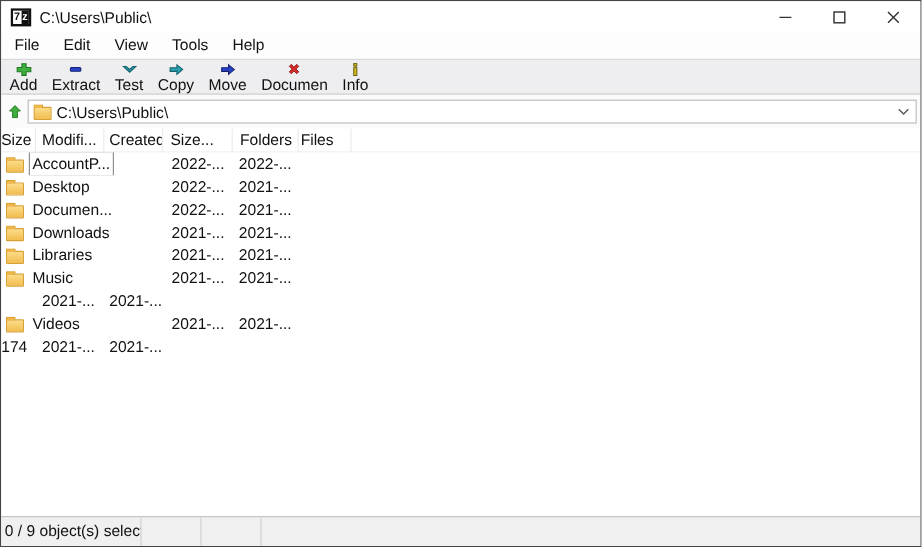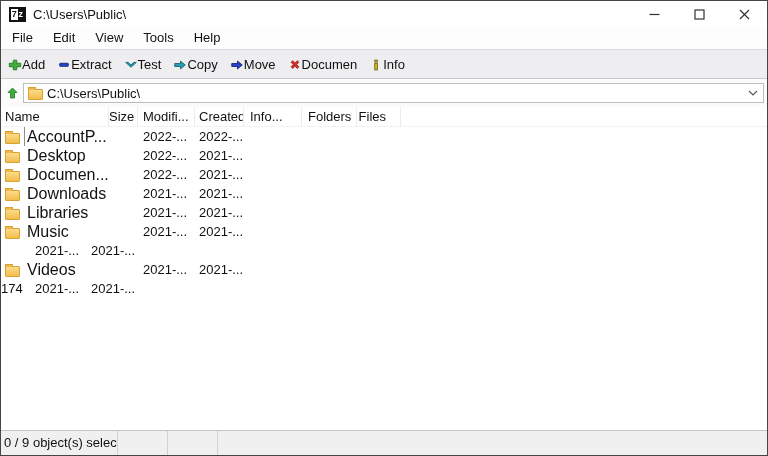--- a/index.html
+++ b/index.html
@@ -15,21 +15,21 @@
   .win-controls { margin-left:auto; display:flex; height:26px; flex:none; }
   .win-btn { width:45px; height:26px; display:flex; align-items:center; justify-content:center; cursor:default; }
   .win-btn svg { display:block; }
 
   
   .menubar { height:22px; background:#fdfdfd; display:flex; align-items:center; padding-left:1px; flex:none; }
   .menu-item { font-size:13px; color:#111; padding:0 10px; height:22px; line-height:22px; }
 
   
   .toolbar { height:30px; background:#eeeef0; border-top:1px solid #d9d9d9; border-bottom:1px solid #c9c9c9; display:flex; align-items:stretch; padding-left:1px; flex:none; }
-  .tb-btn { display:flex; flex-direction:row; align-items:center; justify-content:flex-start; padding:2px 6px 0 6px; }
+  .tb-btn { display:flex; flex-direction:column; align-items:center; justify-content:flex-start; padding:2px 6px 0 6px; }
   .tb-btn svg { width:14px; height:12px; display:block; }
   .tb-label { font-size:13px; color:#111; line-height:14px; margin-top:0px; white-space:nowrap; }
 
   
   .addressbar { height:28px; background:#fbfbfb; display:flex; align-items:center; padding:0 3px; flex:none; }
   .up-btn { width:16px; height:18px; display:flex; align-items:center; justify-content:center; flex:none; }
   .combo { flex:1; height:20px; margin-left:3px; background:#ffffff; border:1px solid #bdbdbd; display:flex; align-items:center; padding:0 2px 0 3px; }
   .combo-folder { flex:none; margin-right:5px; }
   .combo-path { font-size:13px; color:#111; white-space:nowrap; flex:1; }
   .combo-chevron { flex:none; margin-right:3px; }
@@ -42,21 +42,21 @@
   .cell { font-size:13px; color:#111; white-space:nowrap; overflow:hidden; height:19px; line-height:19px; }
 
   .col-name     { width:108px; padding-left:3px; display:flex; align-items:center; }
   .col-size     { width:29px;  text-align:center; padding-right:18px; }
   .col-modified { width:57px;  padding-left:5px; }
   .col-created  { width:49px;  padding-left:4px; }
   .col-comment  { width:58px;  padding-left:6px; }
   .col-folders  { width:55px;  padding-left:6px; }
   .col-files    { width:44px;  text-align:right; padding-right:14px; }
 
-  .name-text { font-size:16px; padding:0 2px; border:1px solid transparent; }
+  .name-text { font-size:13px; padding:0 2px; border:1px solid transparent; }
   .row.focused .name-text { border:1px solid #8f8f8f; }
 
   .ficon { position:relative; display:inline-block; flex:none; }
   .ficon.folder { width:15px; height:11px; margin:3px 4px 0 1px; background:linear-gradient(#fbdc8a,#f2bd4e); border:1px solid #d9a032; border-radius:1px; }
   .ficon.folder::before { content:""; position:absolute; top:-3px; left:-1px; width:6px; height:2px; background:#f0b84a; border:1px solid #d9a032; border-bottom:none; border-radius:1px 1px 0 0; }
   .ficon.file { width:11px; height:14px; margin:0 7px 0 3px; background:#fdfdfd; border:1px solid #a9aeb5; }
   .ficon.file::before { content:""; position:absolute; right:-1px; top:-1px; border-style:solid; border-width:0 4px 4px 0; border-color:transparent #fff #c9cdd3 transparent; }
   .ficon.file::after { content:""; position:absolute; left:-3px; bottom:-2px; width:6px; height:6px; background:#878d96; border-radius:50%; box-shadow:inset 0 0 0 1.5px #b9bec6; }
 
   
@@ -160,25 +160,24 @@
       <span class="ficon folder combo-folder"></span>
       <span class="combo-path">C:\Users\Public\</span>
       <svg class="combo-chevron" width="10" height="6">
           <path d="M1 1 L5 5 L9 1" fill="none" stroke="#555" stroke-width="1.1"></path>
         </svg>
     </div>
   </div>
 
   <div class="list-area">
     <div class="hdr-row">
-      <div class="hdr-cell col-name" style="padding-left:4px;">Name</div>
       <div class="hdr-cell col-size">Size</div>
       <div class="hdr-cell col-modified">Modifi...</div>
       <div class="hdr-cell col-created">Created</div>
-      <div class="hdr-cell col-comment">Info...</div>
+      <div class="hdr-cell col-comment">Size...</div>
       <div class="hdr-cell col-folders">Folders</div>
       <div class="hdr-cell col-files">Files</div>
     </div>
 
     <div class="row type-folder focused">
         <div class="cell col-name">
           <span class="ficon folder"></span>
 
           <span class="name-text">AccountP...</span>
         </div>

